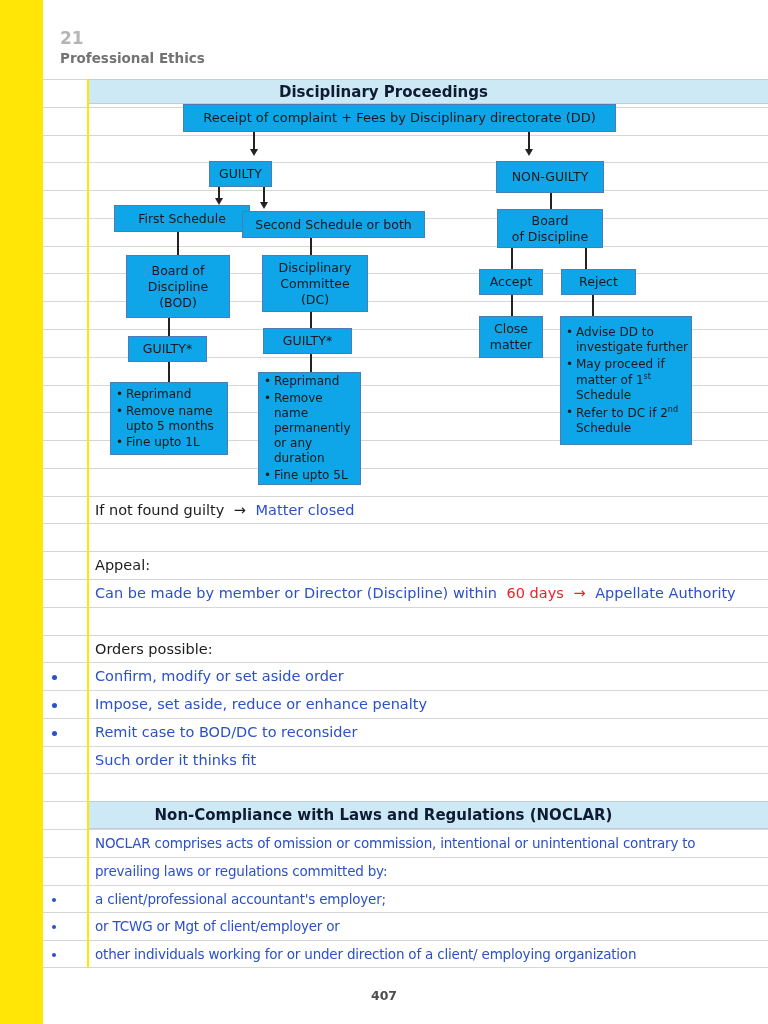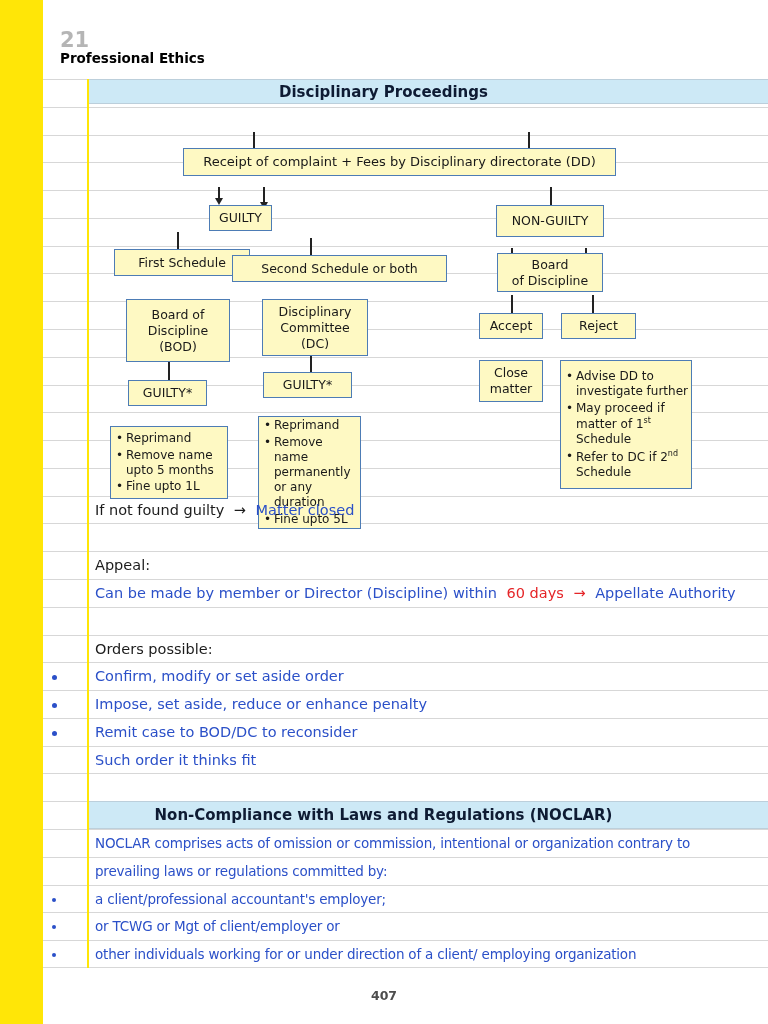--- a/index.html
+++ b/index.html
@@ -3,31 +3,31 @@
 <meta charset="utf-8">
 <style>
   html,body{margin:0;padding:0;background:#fff;}
   .page{position:relative;width:768px;height:1024px;background:#ffffff;overflow:hidden;
         font-family:"DejaVu Sans",sans-serif;}
   .yellow-bar{position:absolute;left:0;top:0;width:43px;height:1024px;background:#ffe607;}
   .rules{position:absolute;left:43px;top:79px;width:725px;height:889px;
          background-image:repeating-linear-gradient(to bottom,#d7d7d7 0px,#d7d7d7 1px,transparent 1px,transparent 27.78px);
          border-bottom:1px solid #d7d7d7;box-sizing:border-box;}
   .margin-line{position:absolute;left:87px;top:79px;width:2px;height:889px;background:#ffe607;}
-  .chapter-num{position:absolute;left:60px;top:28px;font-size:21px;font-weight:bold;color:#b5b5b5;}
-  .chapter-title{position:absolute;left:60px;top:50px;font-size:13.5px;font-weight:bold;color:#000000;}
+  .chapter-num{position:absolute;left:60px;top:28px;font-size:17px;font-weight:bold;color:#b5b5b5;}
+  .chapter-title{position:absolute;left:60px;top:50px;font-size:13.5px;font-weight:bold;color:#737373;}
   .banner{position:absolute;left:89px;width:679px;background:#cde9f6;color:#0e1b33;
           display:flex;align-items:center;justify-content:center;font-weight:600;
           border-top:1px solid #bccfdb;border-bottom:1px solid #bccfdb;box-sizing:border-box;
           padding-right:90px;font-size:15px;}
   .banner1{top:79px;height:25px;}
   .banner2{top:801px;height:28px;}
-  .fbox{position:absolute;background:#fef9c3;border:1.5px solid #4d7cb5;box-sizing:border-box;
+  .fbox{position:absolute;background:#0ea5e9;border:1.5px solid #4d7cb5;box-sizing:border-box;
         display:flex;align-items:center;justify-content:center;text-align:center;
-        font-size:12.5px;color:#191919;line-height:1.28;white-space:pre-line;margin-top:44px;}
+        font-size:12.5px;color:#191919;line-height:1.28;white-space:pre-line;}
   .fbox ul{list-style:none;margin:0;padding:1px 1px 1px 5px;text-align:left;white-space:normal;}
   .fbox li{position:relative;padding-left:10px;font-size:12px;line-height:1.24;margin:2px 0;}
   .fbox li::before{content:"\2022";position:absolute;left:0;top:0;}
   .vline{position:absolute;width:1.5px;background:#222;}
   .ahead{position:absolute;width:0;height:0;border-left:4px solid transparent;
          border-right:4px solid transparent;border-top:7px solid #222;}
   .note{position:absolute;left:95px;height:28px;line-height:28px;font-size:14.5px;
         color:#1c1c1c;white-space:nowrap;}
   .blue{color:#2b50c8;}
   .red{color:#e52528;}
@@ -70,21 +70,21 @@
   <div class="vline" style="left:550px;top:187px;height:22px;"></div>
   <div class="vline" style="left:511px;top:248px;height:21px;"></div>
   <div class="vline" style="left:585px;top:248px;height:21px;"></div>
   <div class="vline" style="left:511px;top:295px;height:21px;"></div>
   <div class="vline" style="left:592px;top:295px;height:21px;"></div>
 
   <div class="fbox" style="left:183px;top:104px;width:433px;height:28px;font-size:13px;">Receipt of complaint + Fees by Disciplinary directorate (DD)</div>
   <div class="fbox" style="left:209px;top:161px;width:63px;height:26px;">GUILTY</div>
   <div class="fbox" style="left:496px;top:161px;width:108px;height:32px;">NON-GUILTY</div>
   <div class="fbox" style="left:114px;top:205px;width:136px;height:27px;">First Schedule</div>
-  <div class="fbox" style="left:232px;top:211px;width:215px;height:27px;">Second Schedule or both</div>
+  <div class="fbox" style="left:242px;top:211px;width:183px;height:27px;">Second Schedule or both</div>
   <div class="fbox" style="left:126px;top:255px;width:104px;height:63px;">Board of
 Discipline
 (BOD)</div>
   <div class="fbox" style="left:262px;top:255px;width:106px;height:57px;">Disciplinary
 Committee
 (DC)</div>
   <div class="fbox" style="left:128px;top:336px;width:79px;height:26px;">GUILTY*</div>
   <div class="fbox" style="left:263px;top:328px;width:89px;height:26px;">GUILTY*</div>
 
   <div class="fbox" style="left:110px;top:382px;width:118px;height:73px;">
@@ -139,21 +139,21 @@
   <div class="dot" style="top:703px;"></div>
   <div class="note blue" style="top:690px;">Impose, set aside, reduce or enhance penalty</div>
   <div class="dot" style="top:731px;"></div>
   <div class="note blue" style="top:718px;">Remit case to BOD/DC to reconsider</div>
   <div class="note blue" style="top:746px;">Such order it thinks fit</div>
 
   <div class="banner banner2">
     <span>Non-Compliance with Laws and Regulations (NOCLAR)</span>
   </div>
 
-  <div class="note blue noclar-note" style="top:829px;">NOCLAR comprises acts of omission or commission, intentional or organization contrary to</div>
+  <div class="note blue noclar-note" style="top:829px;">NOCLAR comprises acts of omission or commission, intentional or unintentional contrary to</div>
   <div class="note blue noclar-note" style="top:857px;">prevailing laws or regulations committed by:</div>
 
   <div class="dot" style="top:898px;width:4px;height:4px;"></div>
   <div class="note blue noclar-note" style="top:885px;">a client/professional accountant's employer;</div>
   <div class="dot" style="top:925px;width:4px;height:4px;"></div>
   <div class="note blue noclar-note" style="top:912px;">or TCWG or Mgt of client/employer or</div>
   <div class="dot" style="top:953px;width:4px;height:4px;"></div>
   <div class="note blue noclar-note" style="top:940px;">other individuals working for or under direction of a client/ employing organization</div>
 
   <div class="page-num">407</div>

